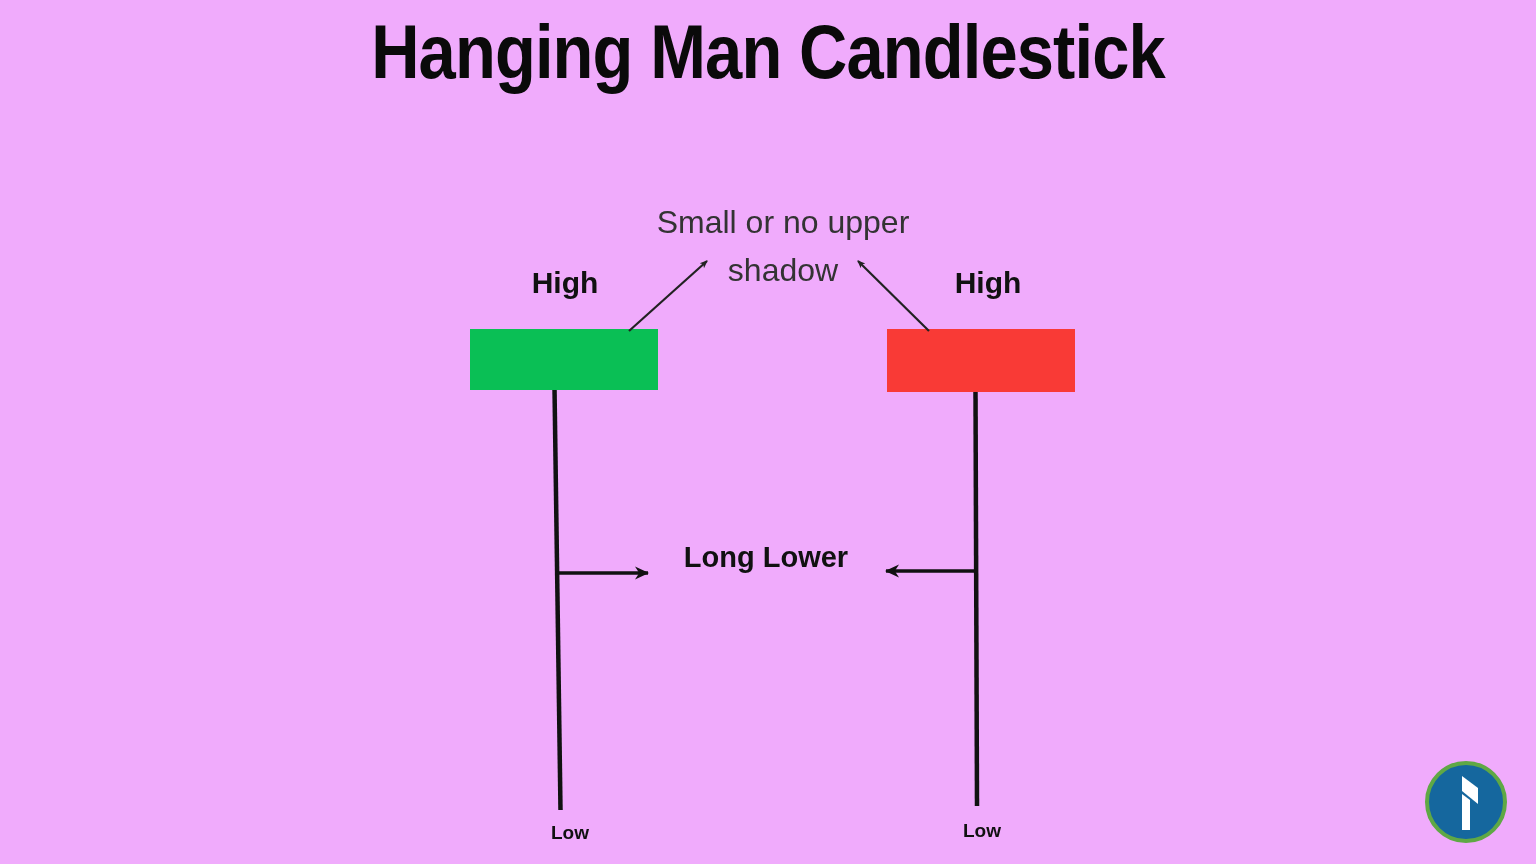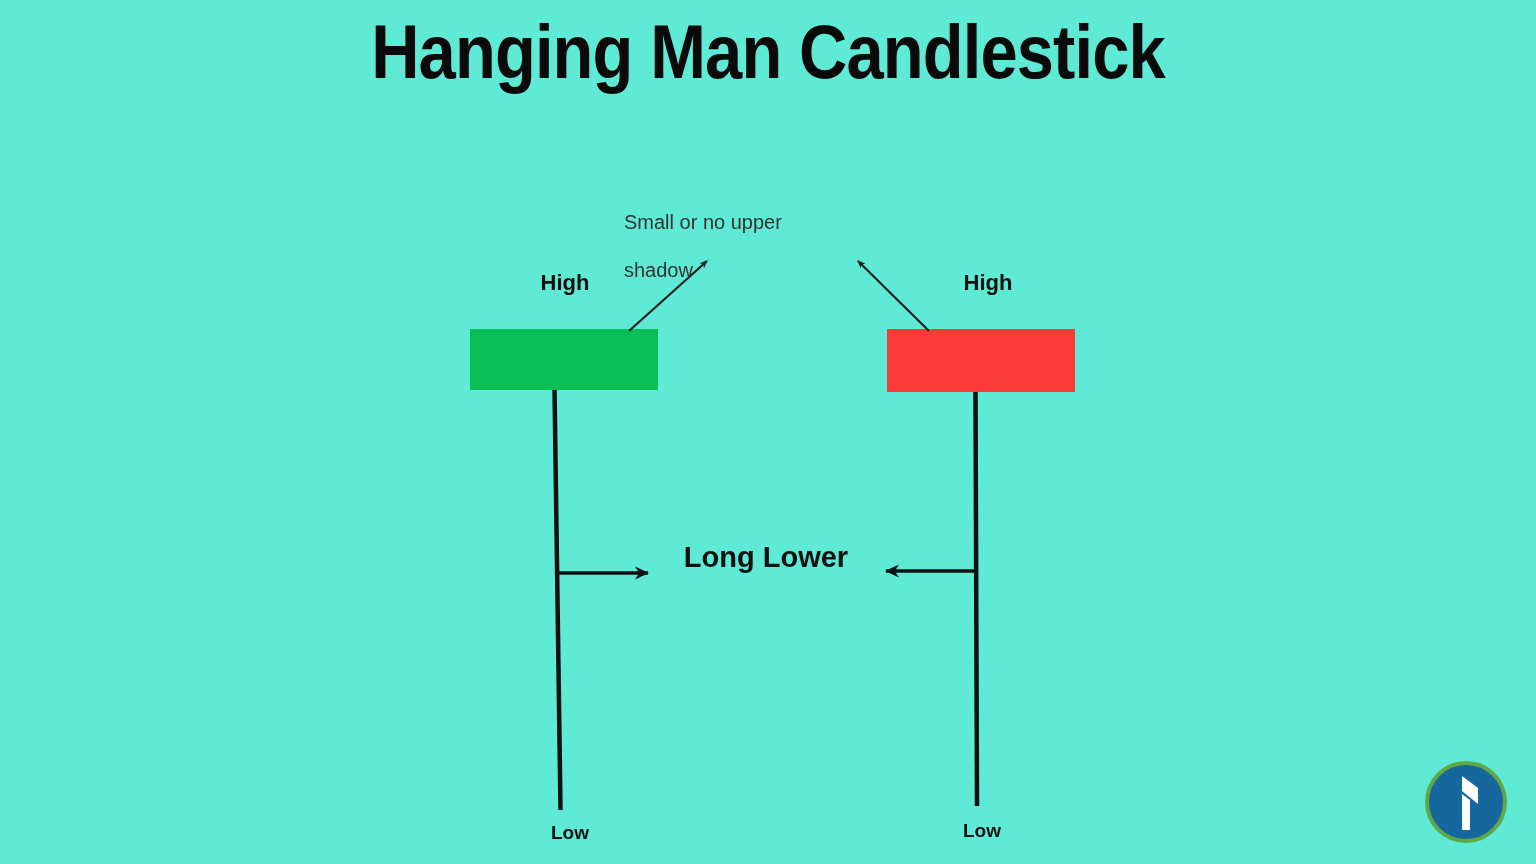--- a/index.html
+++ b/index.html
@@ -8,21 +8,21 @@
     padding: 0;
     background: #ffffff;
   }
   body {
     font-family: "Liberation Sans", sans-serif;
   }
   #stage {
     position: relative;
     width: 1536px;
     height: 864px;
-    background: #5eead4;
+    background: #f0abfc;
     overflow: hidden;
   }
 
   
   #title {
     position: absolute;
     left: 0;
     top: 8px;
     width: 1536px;
     text-align: center;
@@ -49,40 +49,40 @@
   
   .lbl {
     position: absolute;
     color: #111111;
     white-space: nowrap;
   }
   .lbl-bold {
     font-weight: bold;
   }
   .high-label {
-    font-size: 22px;
+    font-size: 30px;
     line-height: 34px;
     text-align: center;
   }
   .low-label {
     font-size: 19px;
     line-height: 34px;
     text-align: center;
   }
   #high-left  { left: 485px; top: 266px; width: 160px; }
   #high-right { left: 908px; top: 266px; width: 160px; }
   #low-left   { left: 490px; top: 816px; width: 160px; }
   #low-right  { left: 902px; top: 814px; width: 160px; }
 
   #upper-shadow-note {
-    left: 624px;
+    left: 588px;
     top: 198px;
     width: 390px;
-    text-align: left;
-    font-size: 20px;
+    text-align: center;
+    font-size: 32px;
     line-height: 48px;
     font-weight: normal;
     color: #333333;
   }
   #upper-shadow-note .line2 {
     display: block;
   }
 
   #lower-shadow-note {
     left: 646px;

